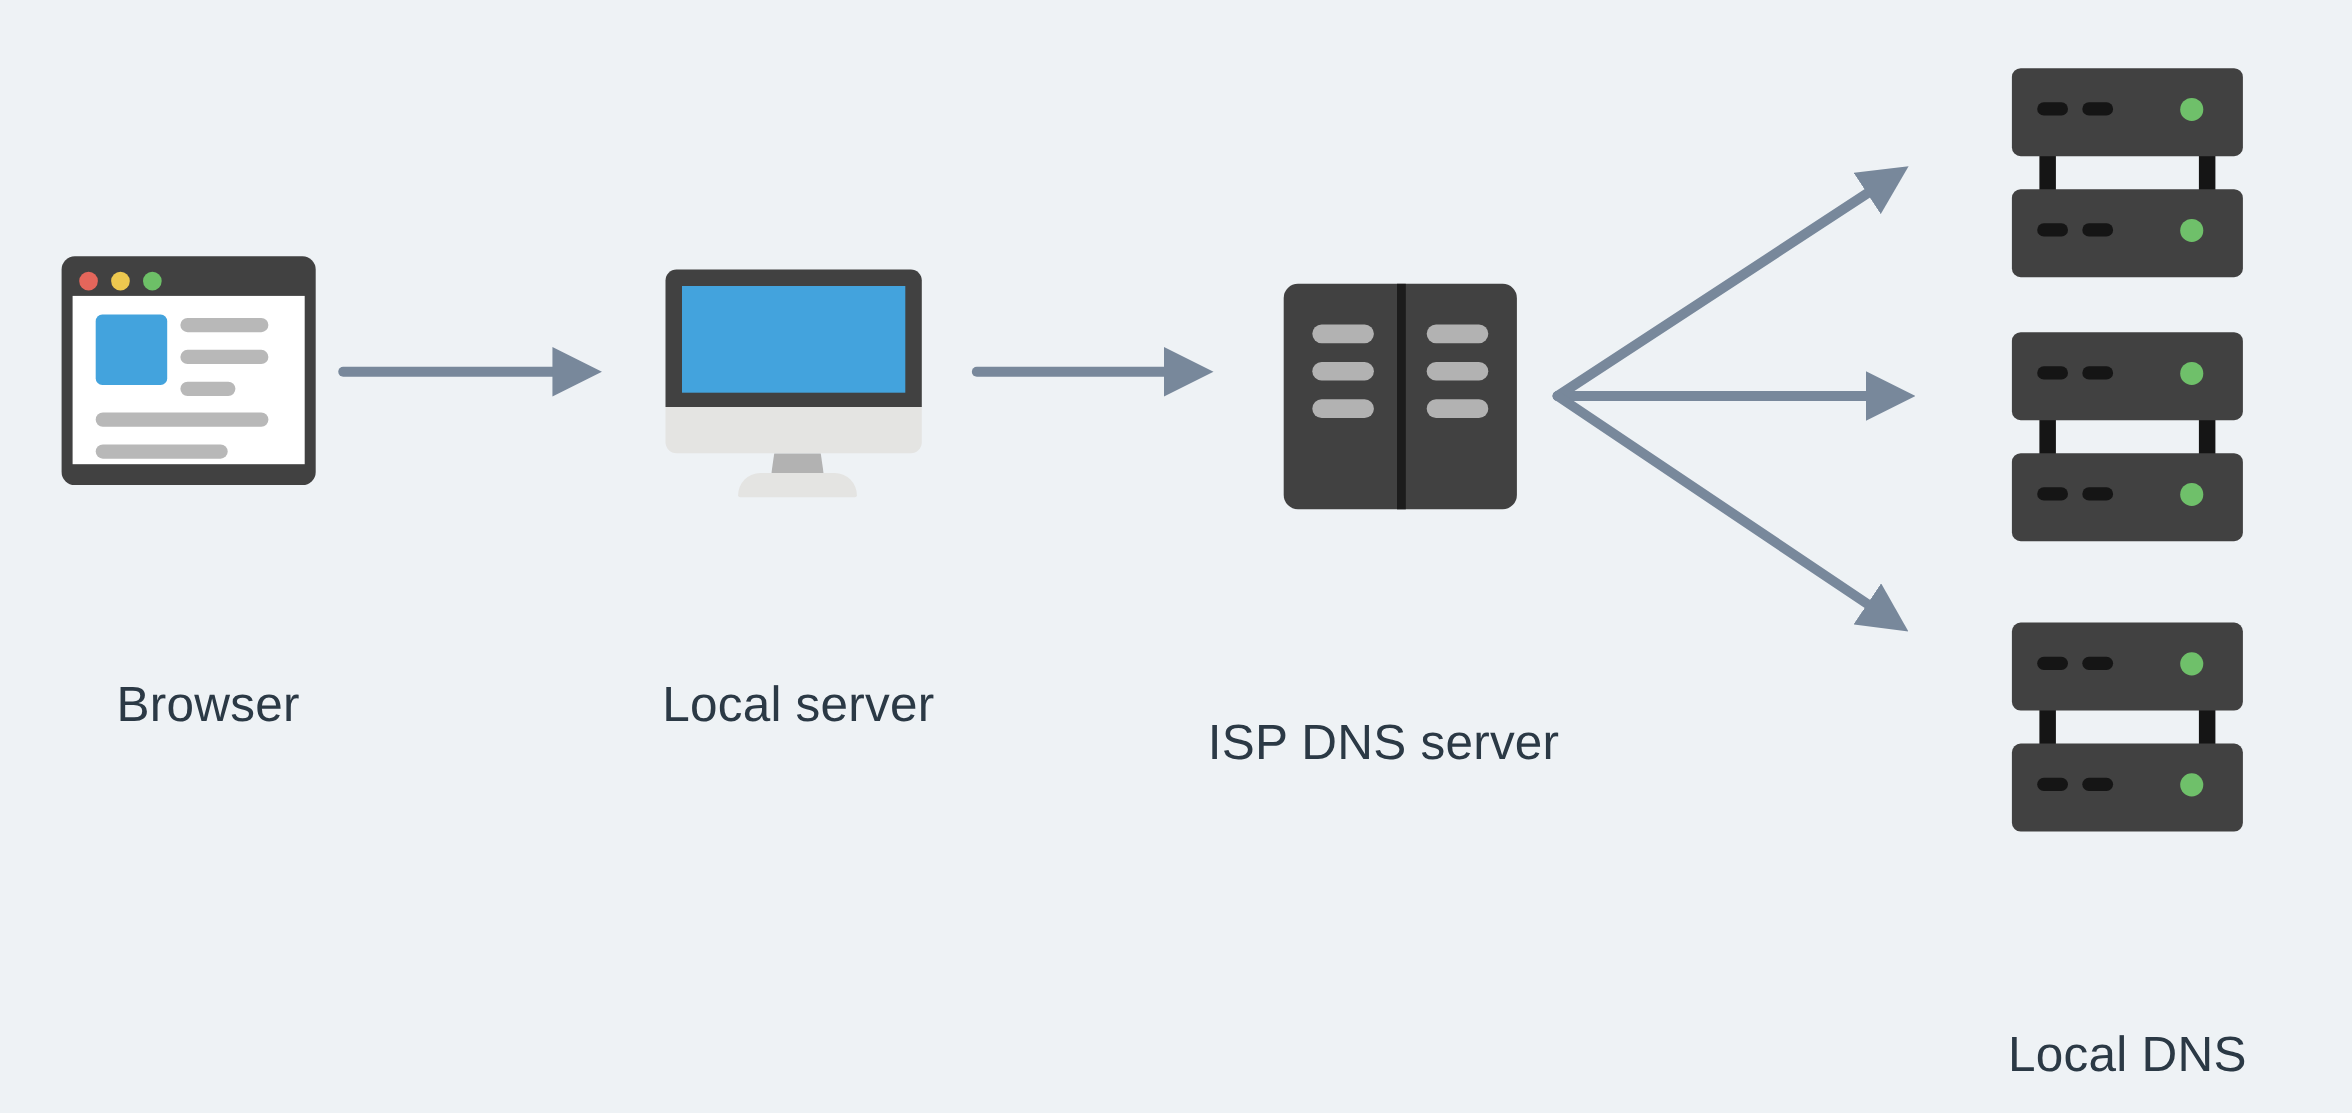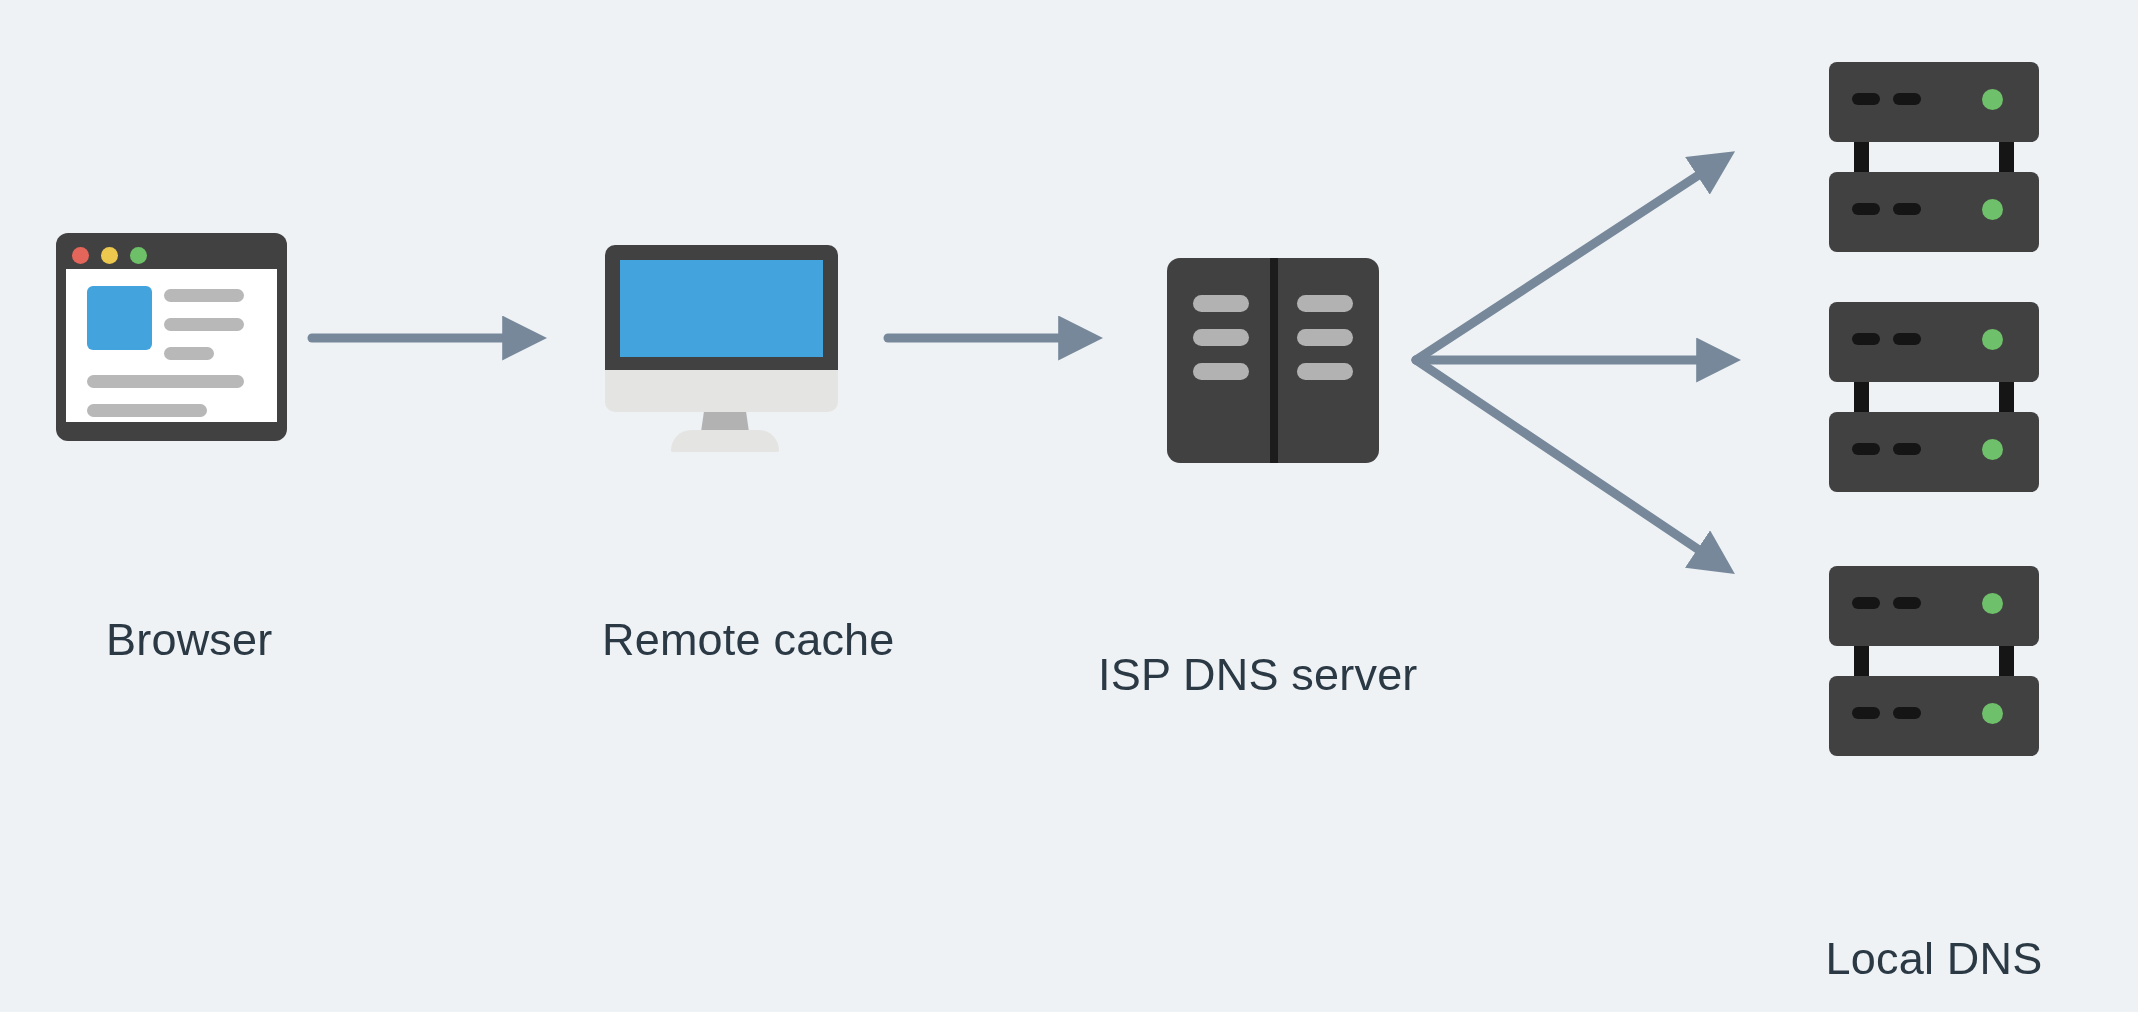--- a/index.html
+++ b/index.html
@@ -285,21 +285,21 @@
   <div class="node-label" style="left:70px; top:613px;margin-left:36px;">Browser</div>
 
   <div class="monitor">
     <div class="monitor-frame">
       <div class="monitor-screen"></div>
     </div>
     <div class="monitor-chin"></div>
     <div class="monitor-neck"></div>
     <div class="monitor-base"></div>
   </div>
-  <div class="node-label" style="left:602px; top:613px;">Remote cache</div>
+  <div class="node-label" style="left:602px; top:613px;">Local server</div>
 
   <div class="isp-server">
     <div class="isp-divider"></div>
     <div class="isp-bar c1 r1"></div>
     <div class="isp-bar c1 r2"></div>
     <div class="isp-bar c1 r3"></div>
     <div class="isp-bar c2 r1"></div>
     <div class="isp-bar c2 r2"></div>
     <div class="isp-bar c2 r3"></div>
   </div>

